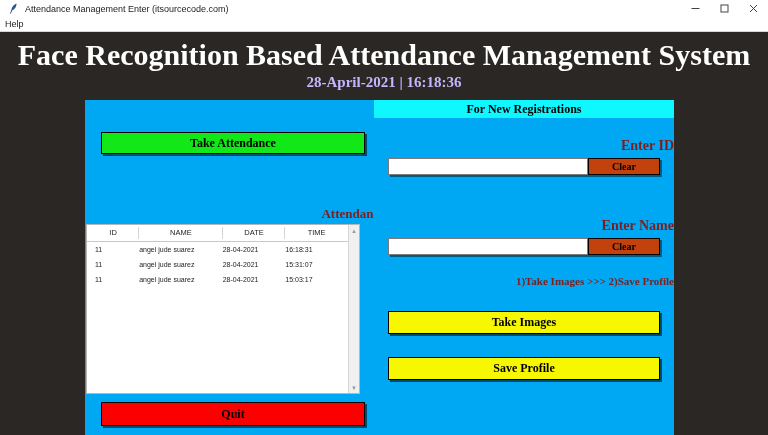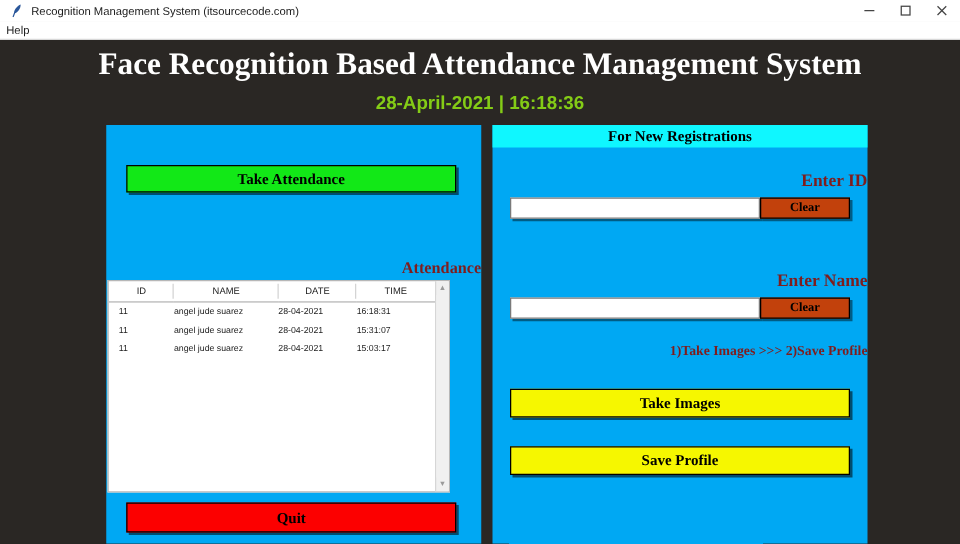--- a/index.html
+++ b/index.html
@@ -61,42 +61,42 @@
     position: absolute; top: 32px; left: 0;
     width: 768px; height: 403px;
     background: #2a2724;
   }
 
   .main-title {
     position: absolute; top: 6px; left: 0; width: 768px;
     text-align: center;
     font-family: "Liberation Serif", serif;
     font-weight: bold;
-    font-size: 25px;
+    font-size: 30px;
     color: #ffffff;
     letter-spacing: 0px;
   }
   .sub-title {
     position: absolute; top: 42px; left: 0; width: 768px;
     text-align: center;
-    font-family: Liberation Sans, sans-serif;
+    font-family: Liberation Serif, serif;
     font-weight: bold;
     font-size: 15px;
-    color: #84cc16;
+    color: #c4b5fd;
   }
 
   
   .panel {
     position: absolute;
     background: #00a8f3;
     top: 68px;
     height: 335px;
   }
   .panel-left  { left: 85px;  width: 300px; }
-  .panel-right { left: 394px; width: 300px; }
+  .panel-right { left: 374px; width: 300px; }
 
   .panel-head {
     position: absolute; top: 0; left: 0;
     width: 100%; height: 18px;
     background: #0ff7ff;
     text-align: center;
     font-family: "Liberation Serif", serif;
     font-weight: bold;
     font-size: 12px;
     color: #000000;
@@ -250,21 +250,21 @@
 <body>
 
 <div id="app">
 
   <div class="titlebar">
     <div class="tb-icon">
       <svg width="9" height="11" viewBox="0 0 9 11">
         <path d="M7.5 0.6 C5 1.6 2.6 4.2 2.2 7.2 L1 10.4 L1.9 10.7 L3.1 7.6 C5.4 6.6 7.6 4 7.5 0.6 Z" fill="#2b579a"></path>
       </svg>
     </div>
-    <div class="tb-title">Recognition Management System (itsourcecode.com)</div>
+    <div class="tb-title">Attendance Management Enter (itsourcecode.com)</div>
     <div class="tb-controls">
       <div class="tb-btn">
         <svg width="11" height="11" viewBox="0 0 11 11">
             <line x1="1.5" y1="5.5" x2="9.5" y2="5.5" stroke="#444" stroke-width="1"></line>
           </svg>
       </div>
       <div class="tb-btn">
         <svg width="11" height="11" viewBox="0 0 11 11">
             <rect x="2" y="2" width="7" height="7" fill="none" stroke="#444" stroke-width="1"></rect>
           </svg>

